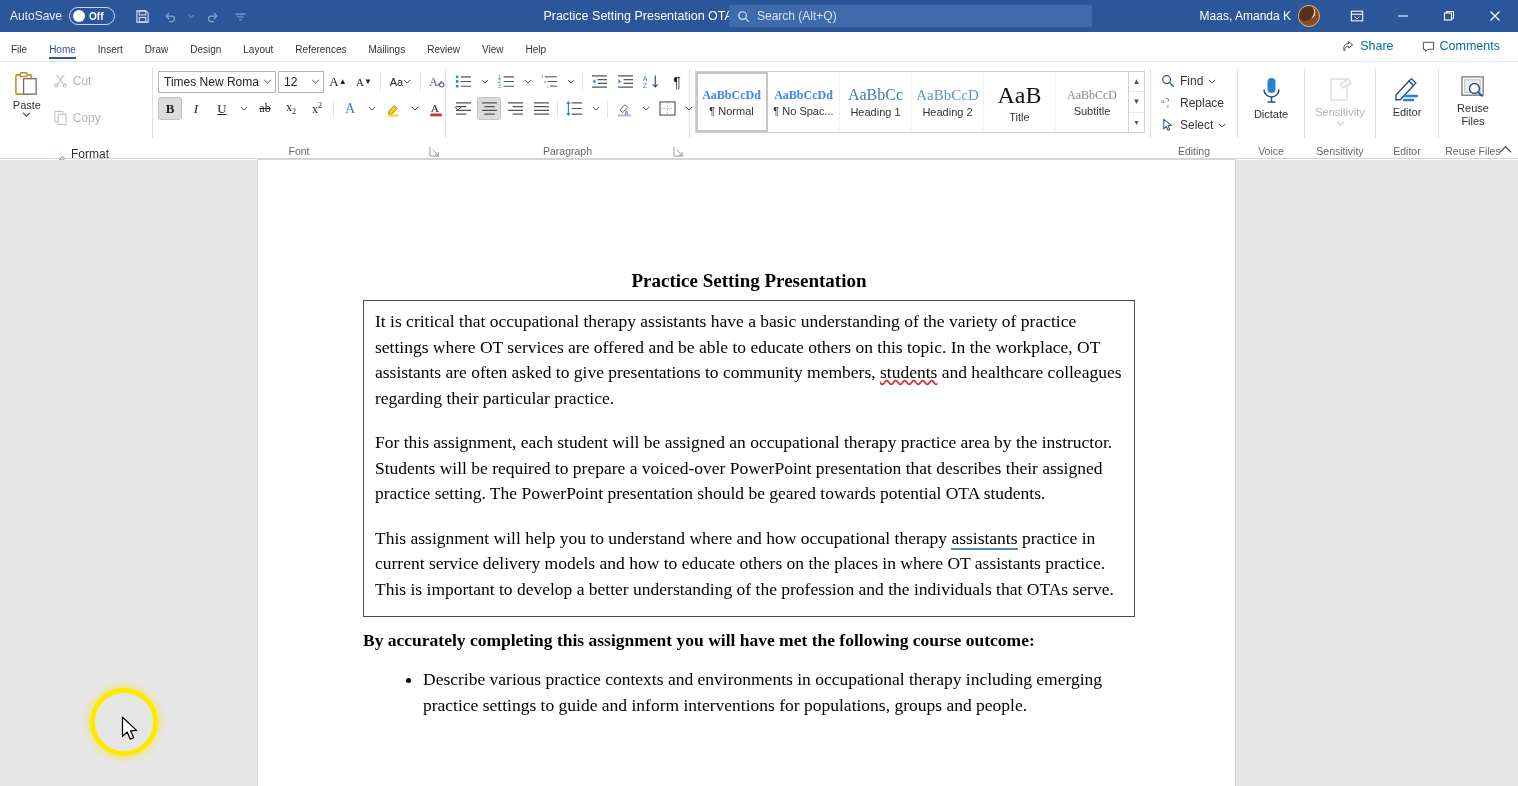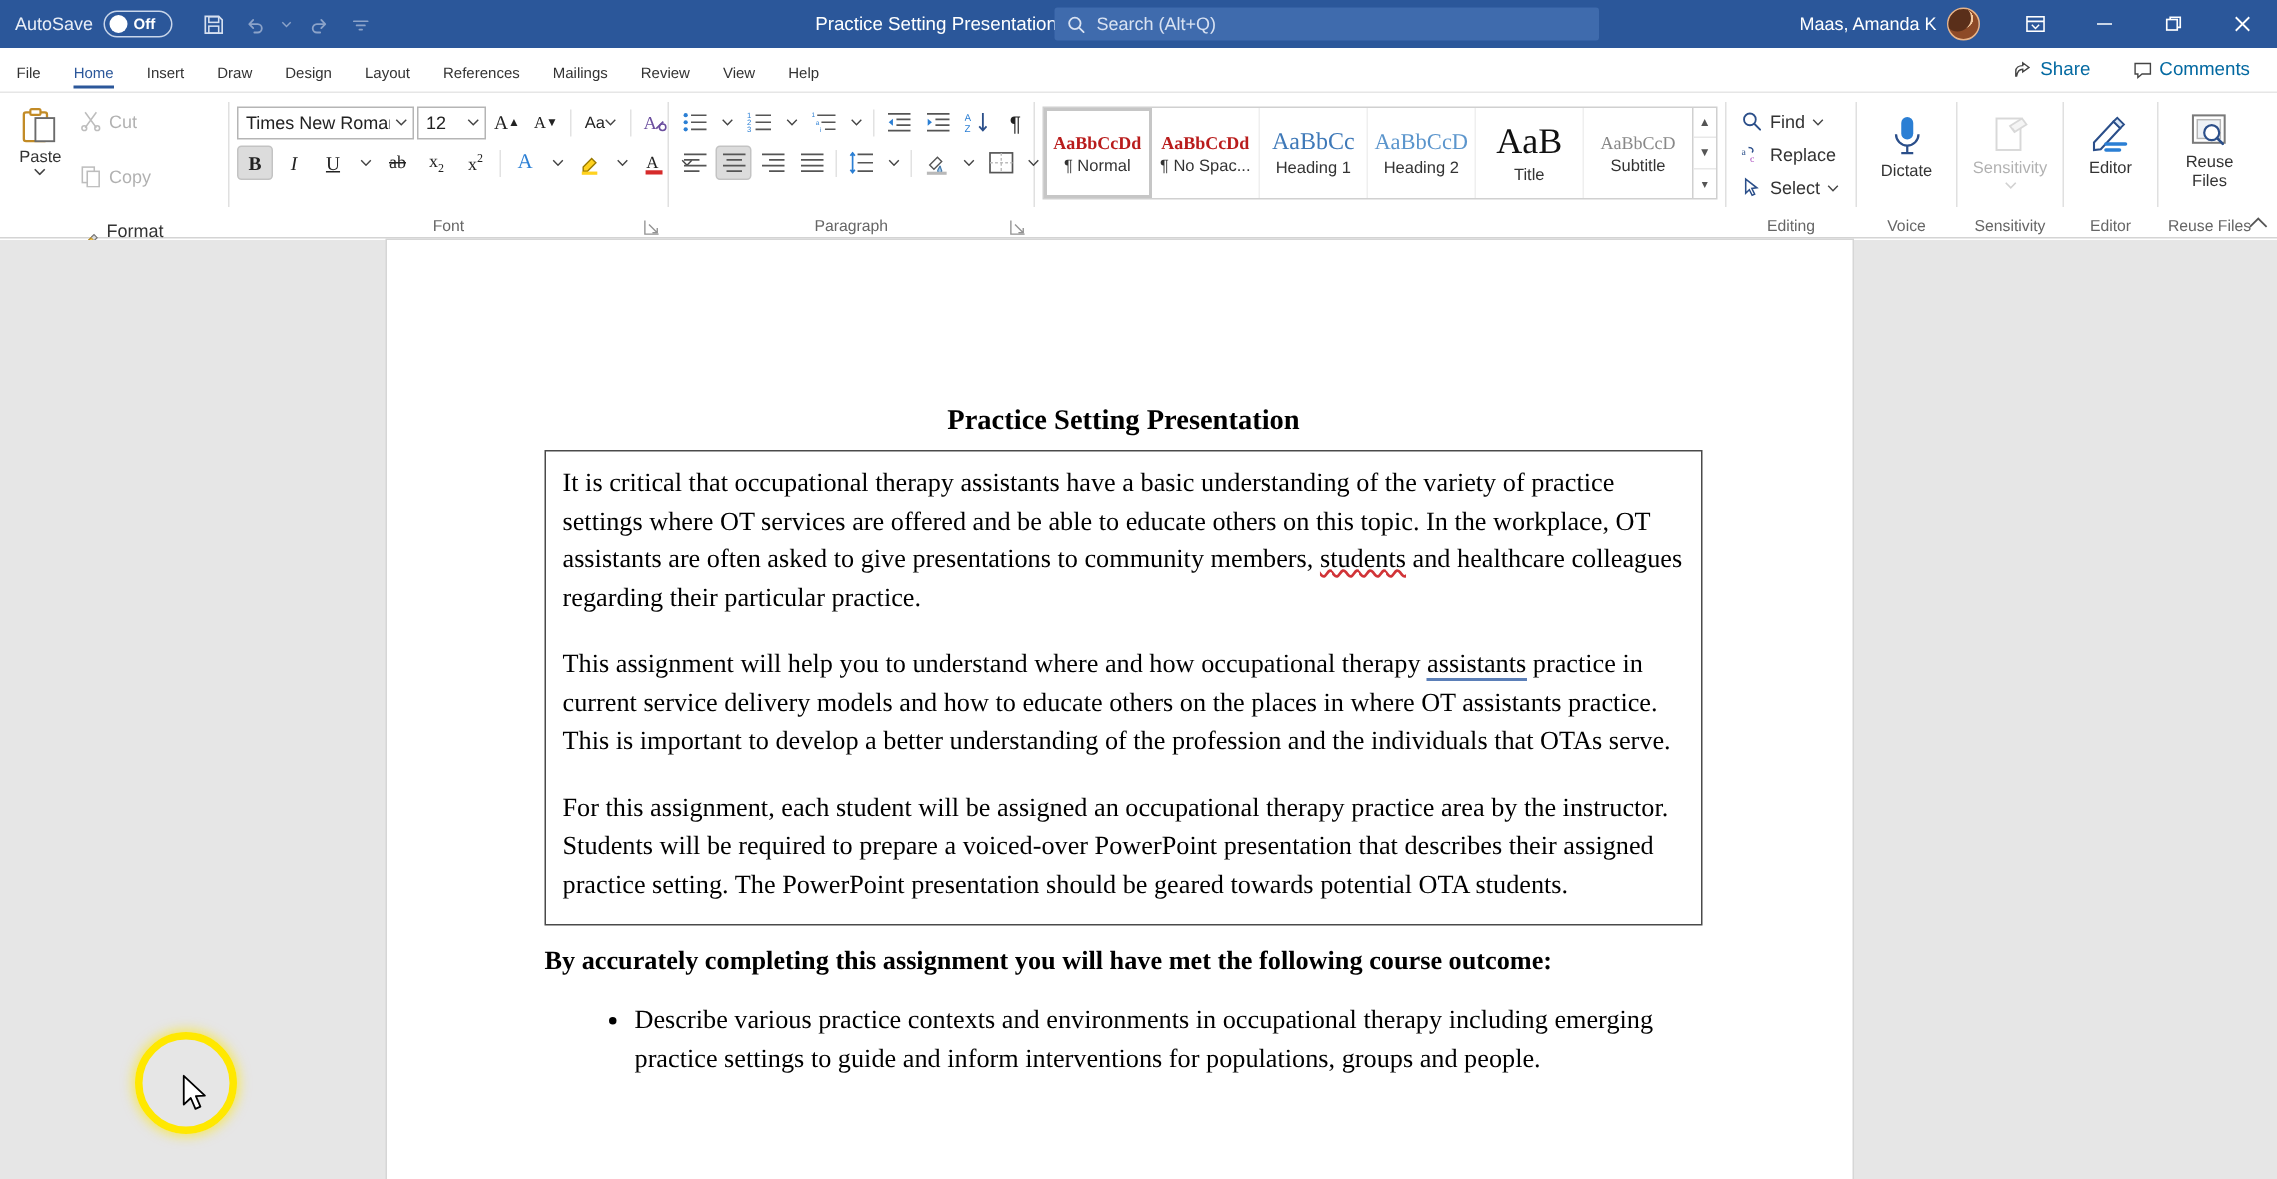--- a/index.html
+++ b/index.html
@@ -42,21 +42,21 @@
 
   .doc-title {
     position: absolute; left: 0; right: 0; top: 0; height: 32px;
     display: flex; align-items: center; justify-content: center;
     pointer-events: none;
   }
   .doc-title span { font-size: 12.5px; color: #ffffff; pointer-events: auto; }
   .doc-title .caret { margin-left: 7px; font-size: 9px; }
 
   .searchbox {
-    position: absolute; left: 703px; top: 5px;
+    position: absolute; left: 729px; top: 5px;
     width: 363px; height: 22px;
     background: #3f6bad; border-radius: 2px;
     display: flex; align-items: center; padding: 0 8px; gap: 7px;
     cursor: text;
   }
   .searchbox .ph { font-size: 12px; color: #d8e2f2; }
 
   .tb-right {
     position: absolute; right: 0; top: 0; height: 32px;
     display: flex; align-items: center; gap: 0px;
@@ -158,21 +158,21 @@
   
   .styles-gal {
     display: flex; border: 1px solid #d0d0d0; background: #fff; height: 62px;
   }
   .style-card {
     width: 72px; height: 60px; display: flex; flex-direction: column;
     align-items: center; justify-content: center; gap: 2px;
     border-right: 1px solid #efefef; cursor: pointer;
   }
   .style-card.sel { outline: 2px solid #c6c6c6; outline-offset: -2px; background: #fff; }
-  .style-prev { font-family: "Liberation Serif", serif; font-size: 13px; color: #b91c1c; white-space: nowrap; }
+  .style-prev { font-family: "Liberation Serif", serif; font-size: 13px; color: #3b82f6; white-space: nowrap; }
   .style-nm { font-size: 11px; color: #333; white-space: nowrap; overflow: hidden; max-width: 70px; text-overflow: ellipsis; }
   .gal-scroll { width: 16px; display: flex; flex-direction: column; border-left: 1px solid #d0d0d0; }
   .gal-scroll div {
     flex: 1; display: flex; align-items: center; justify-content: center;
     font-size: 8px; color: #555; cursor: pointer; border-bottom: 1px solid #e8e8e8;
   }
 
   
   .ed-list { display: flex; flex-direction: column; gap: 2px; padding-top: 4px; }
   .ed-item { display: flex; align-items: center; gap: 5px; font-size: 12px; color: #333; padding: 2px 4px; }
@@ -795,23 +795,23 @@
 <div class="workspace">
 
   <div class="page">
     <div class="doc-body">
 
       <div class="doc-h1">Practice Setting Presentation</div>
 
       <div class="textbox">
         <p class="doc-p"><span>It is critical that occupational therapy assistants have a basic understanding of the variety of practice settings where OT services are offered and be able to educate others on this topic. In the workplace, OT assistants are often asked to give presentations to community members, </span><span class="sp-err">students</span><span> and healthcare colleagues regarding their particular practice.</span></p>
 
+        <p class="doc-p">For this assignment, each student will be assigned an occupational therapy practice area by the instructor. Students will be required to prepare a voiced-over PowerPoint presentation that describes their assigned practice setting. The PowerPoint presentation should be geared towards potential OTA students.</p>
+
         <p class="doc-p"><span>This assignment will help you to understand where and how occupational therapy </span><span class="gr-err">assistants</span><span> practice in current service delivery models and how to educate others on the places in where OT assistants practice. This is important to develop a better understanding of the profession and the individuals that OTAs serve.</span></p>
-
-        <p class="doc-p">For this assignment, each student will be assigned an occupational therapy practice area by the instructor. Students will be required to prepare a voiced-over PowerPoint presentation that describes their assigned practice setting. The PowerPoint presentation should be geared towards potential OTA students.</p>
       </div>
 
       <div class="doc-h2">By accurately completing this assignment you will have met the following course outcome:</div>
 
       <ul class="bullets">
         <li>Describe various practice contexts and environments in occupational therapy including emerging practice settings to guide and inform interventions for populations, groups and people.</li>
       </ul>
 
     </div>
   </div>

